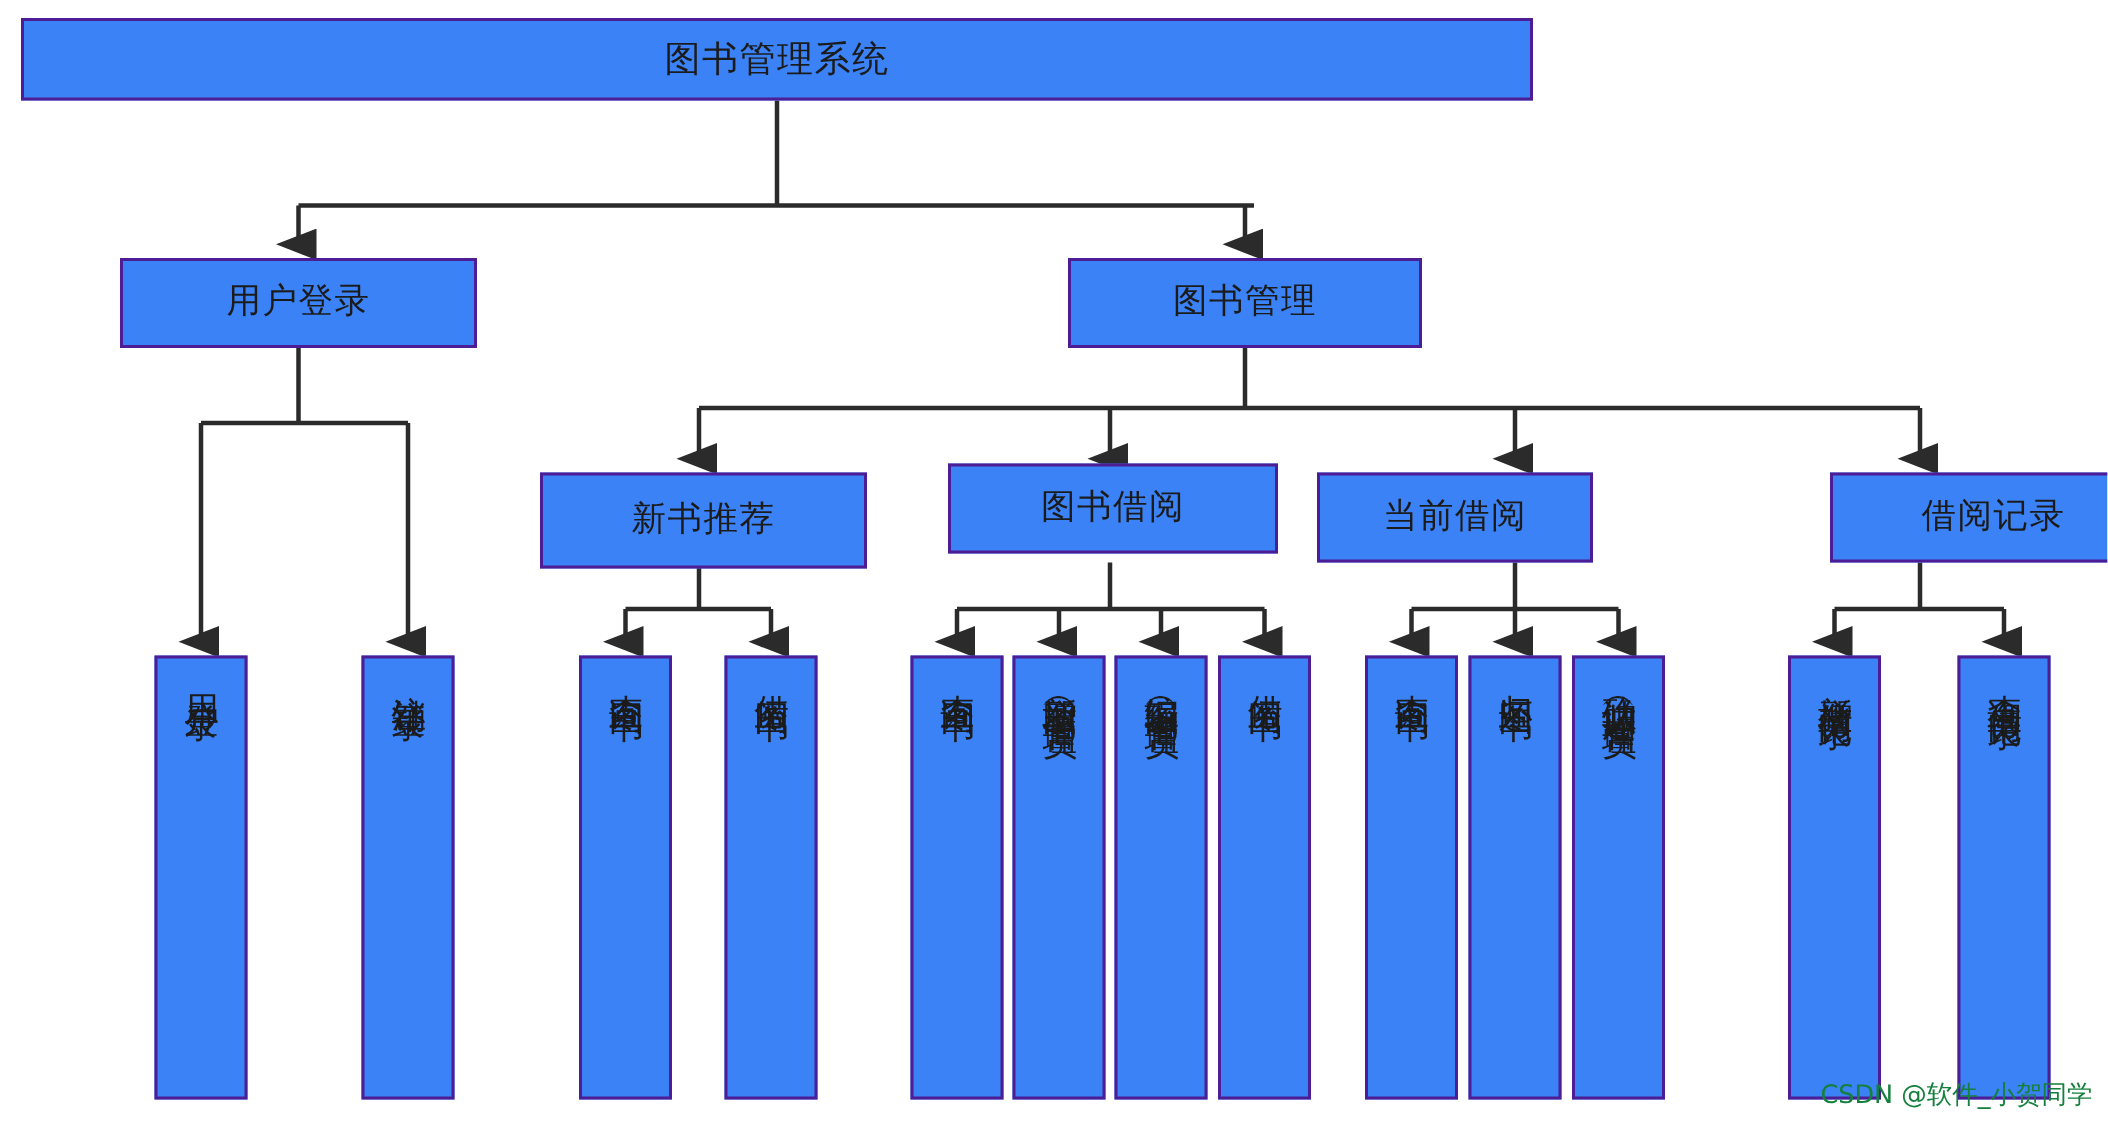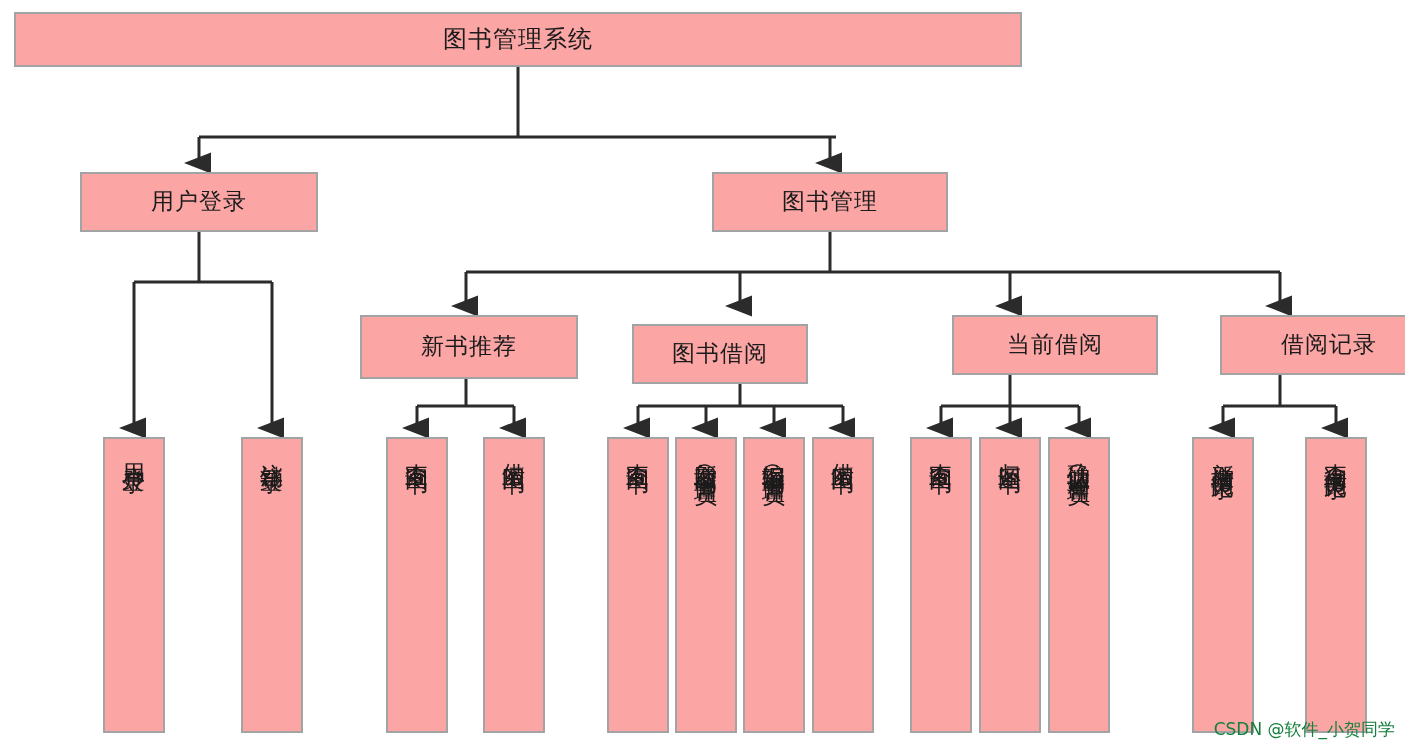--- a/index.html
+++ b/index.html
@@ -22,22 +22,22 @@
     position: absolute;
     left: 0;
     top: 0;
     width: 1405px;
     height: 747px;
     pointer-events: none;
   }
   .node {
     position: absolute;
     box-sizing: border-box;
-    background: #fca5a5;
-    border: 2px solid #a3a3a3;
+    background: #3b82f6;
+    border: 2px solid #4c1d95;
     display: flex;
     align-items: center;
     justify-content: center;
     color: #1b1b1b;
     z-index: 2;
   }
   .node .label {
     display: block;
     text-align: center;
     line-height: 1.18;
@@ -138,24 +138,24 @@
   <div class="node horiz" style="left:80px; top:172px; width:238px; height:60px;">
     <span class="label">用户登录</span>
   </div>
   <div class="node horiz" style="left:712px; top:172px; width:236px; height:60px;">
     <span class="label">图书管理</span>
   </div>
 
   <div class="node horiz" style="left:360px; top:315px; width:218px; height:64px;">
     <span class="label">新书推荐</span>
   </div>
-  <div class="node horiz" style="left:632px; top:324px; width:176px; height:60px;">
+  <div class="node horiz" style="left:632px; top:309px; width:220px; height:60px;">
     <span class="label">图书借阅</span>
   </div>
-  <div class="node horiz" style="left:952px; top:315px; width:206px; height:60px;">
+  <div class="node horiz" style="left:878px; top:315px; width:184px; height:60px;">
     <span class="label">当前借阅</span>
   </div>
   <div class="node horiz" style="left:1172px; top:315px; width:218px; height:60px;margin-left:48px;">
     <span class="label">借阅记录</span>
   </div>
 
   <div class="node vert" style="left:103px; top:437px; width:62px; height:296px;">
     <span class="label">用户登录</span>
   </div>
   <div class="node vert" style="left:241px; top:437px; width:62px; height:296px;">

